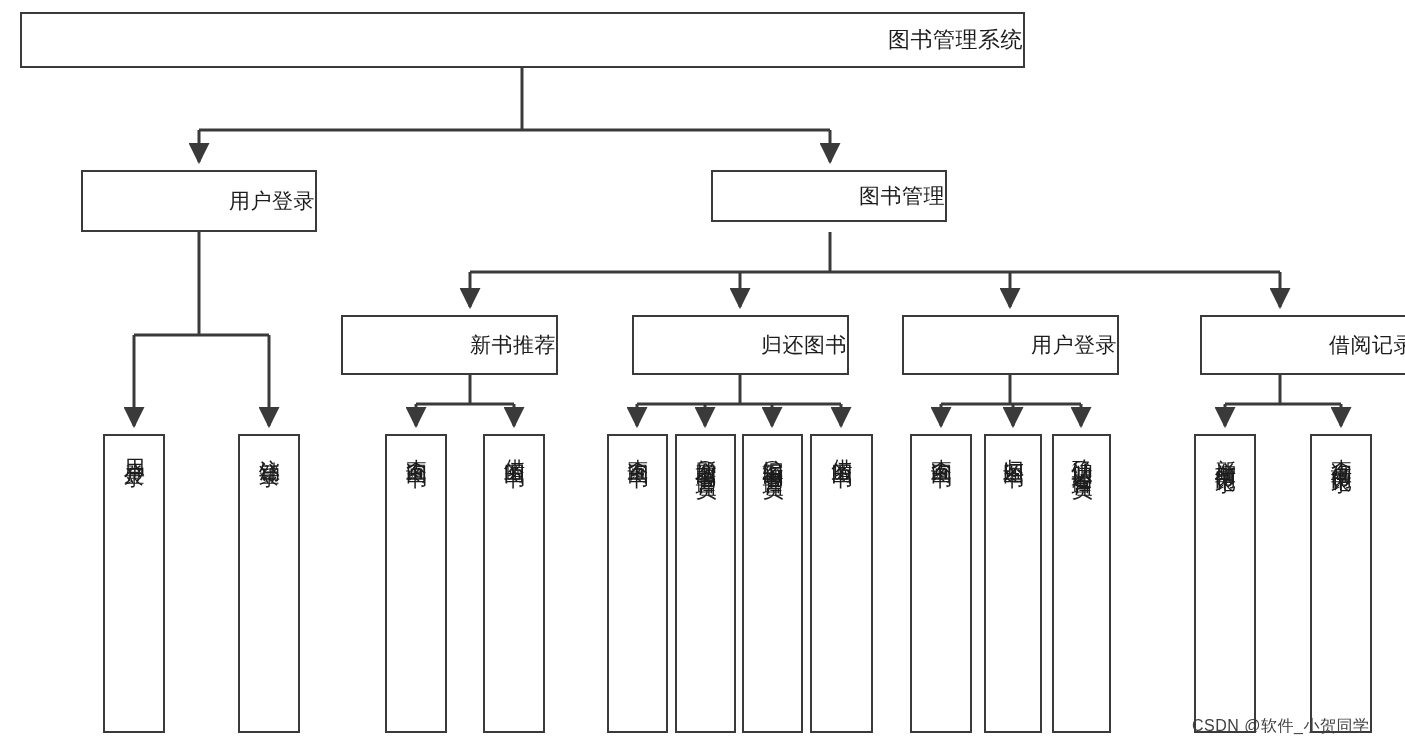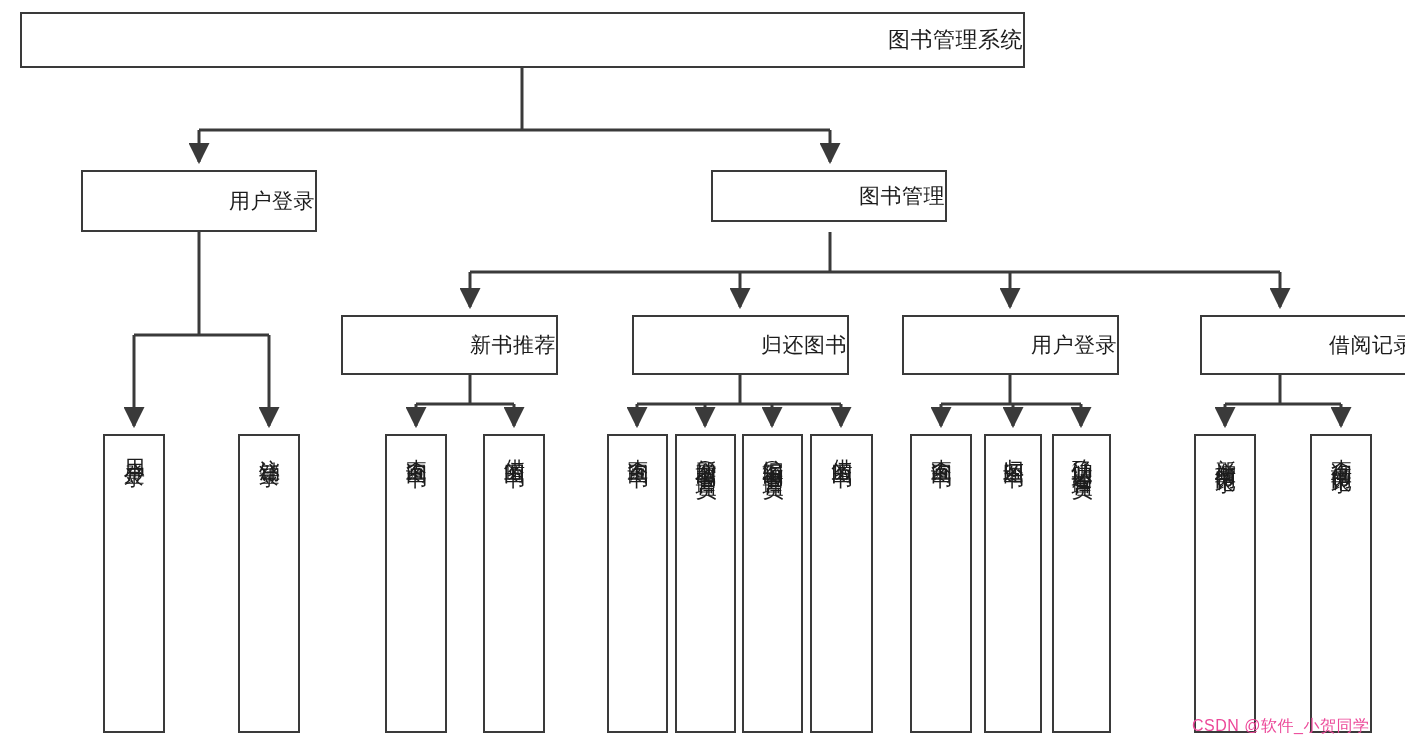--- a/index.html
+++ b/index.html
@@ -53,21 +53,21 @@
     writing-mode: vertical-rl;
     text-orientation: upright;
     font-size: 21px;
     letter-spacing: 3px;
     margin: 0 auto;
   }
   .node.root .lbl { font-size: 22px; }
   .watermark {
     position: absolute;
     font-size: 16px;
-    color: #ec4899;
+    color: #404040;
     white-space: nowrap;
     letter-spacing: 0.5px;
   }
 </style>
 </head>
 <body>
 
 <div id="canvas">
 
   <svg id="wires" viewBox="0 0 1405 747" xmlns="http://www.w3.org/2000/svg">

